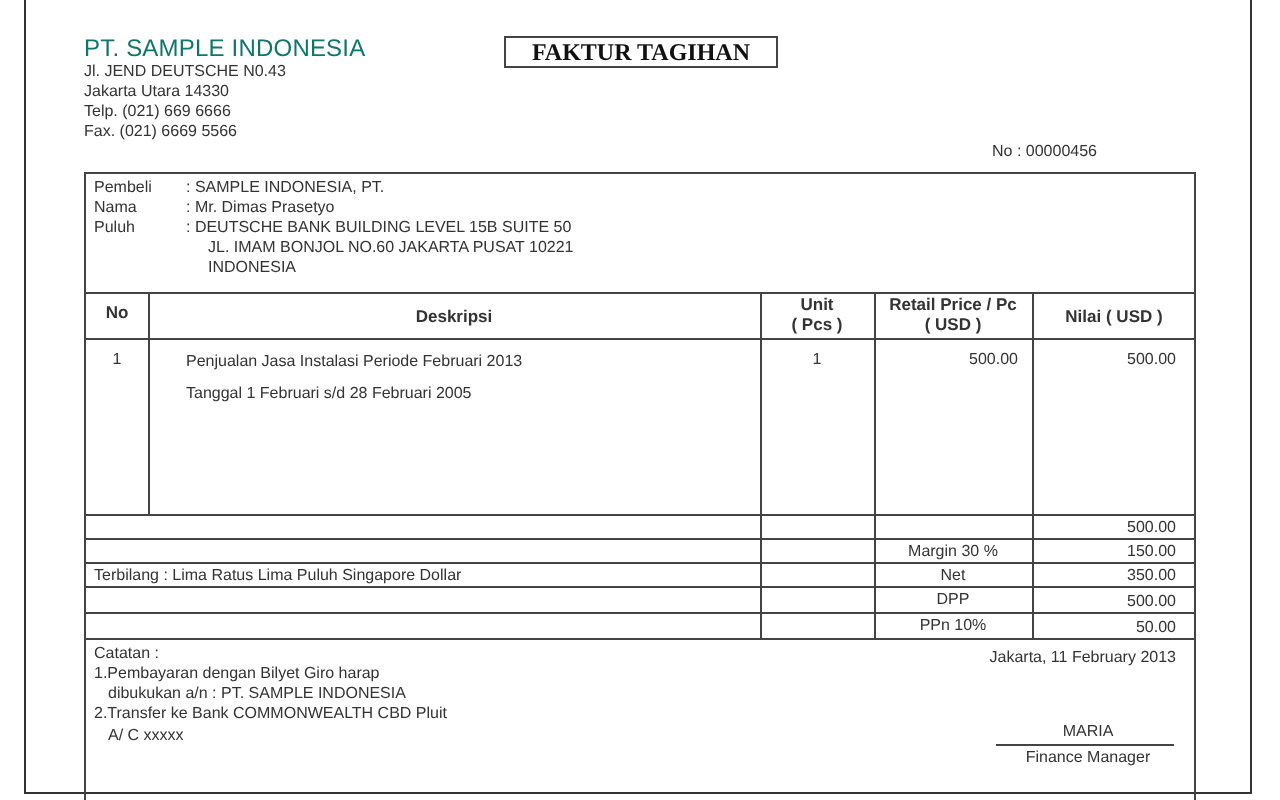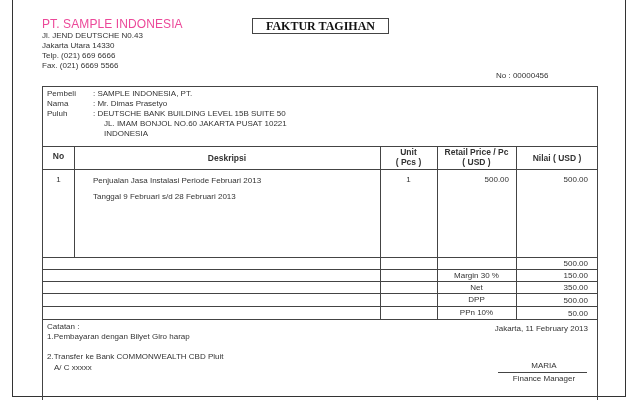--- a/index.html
+++ b/index.html
@@ -5,21 +5,21 @@
     html, body { margin: 0; padding: 0; }
     body {
       width: 640px; height: 400px; background: #ffffff; position: relative; overflow: hidden;
       font-family: "Liberation Sans", sans-serif; color: #222;
     }
     .frame {
       position: absolute; left: 12px; top: -2px; width: 614px; height: 399px;
       border: 1.5px solid #333; background: #fff; box-sizing: border-box;
     }
     .abs { position: absolute; white-space: nowrap; }
-    .company-name { left: 42px; top: 17px; font-size: 12px; font-weight: normal; color: #ec4899; letter-spacing: 0.1px; }
+    .company-name { left: 42px; top: 17px; font-size: 12px; font-weight: normal; color: #0f766e; letter-spacing: 0.1px; }
     .company-line { left: 42px; font-size: 8px; color: #333; }
     .title-box {
       position: absolute; left: 252px; top: 18px; width: 137px; height: 16px;
       border: 1px solid #444; box-sizing: border-box;
       font-family: "Liberation Serif", serif; font-weight: bold; font-size: 12px;
       text-align: center; line-height: 14px; color: #111;
     }
     .invoice-no { left: 496px; top: 71px; font-size: 8px; color: #333; }
 
     .grid { position: absolute; left: 42px; top: 86px; width: 556px; height: 360px; border: 1px solid #444; box-sizing: border-box; }
@@ -76,41 +76,46 @@
   <div class="th" style="left:0; width:31px; top:64px">No</div>
   <div class="th" style="left:31px; width:306px; top:66px">Deskripsi</div>
   <div class="th" style="left:337px; width:57px; top:60px">Unit</div>
   <div class="th" style="left:337px; width:57px; top:70px">( Pcs )</div>
   <div class="th" style="left:394px; width:79px; top:60px">Retail Price / Pc</div>
   <div class="th" style="left:394px; width:79px; top:70px">( USD )</div>
   <div class="th" style="left:473px; width:82px; top:66px">Nilai ( USD )</div>
 
   <div class="t c" style="left:0; width:31px; top:88px">1</div>
   <div class="t" style="left:50px; top:89px">Penjualan Jasa Instalasi Periode Februari 2013</div>
-  <div class="t" style="left:50px; top:105px">Tanggal 9 Februari s/d  28 Februari 2013</div>
+  <div class="t" style="left:50px; top:105px">Tanggal 1 Februari s/d  28 Februari 2005</div>
   <div class="t c" style="left:337px; width:57px; top:88px">1</div>
   <div class="t r" style="left:394px; width:72px; top:88px">500.00</div>
   <div class="t r" style="left:473px; width:72px; top:88px">500.00</div>
 
   <div class="t r" style="left:473px; width:72px; top:172px">500.00</div>
 
   <div class="t c" style="left:394px; width:79px; top:184px">Margin 30 %</div>
   <div class="t r" style="left:473px; width:72px; top:184px">150.00</div>
 
+  <div class="t" style="left:4px; top:196px">
+    <span>Terbilang :</span>
+    <span>Lima Ratus Lima Puluh Singapore Dollar</span>
+  </div>
   <div class="t c" style="left:394px; width:79px; top:196px">Net</div>
   <div class="t r" style="left:473px; width:72px; top:196px">350.00</div>
 
   <div class="t c" style="left:394px; width:79px; top:208px">DPP</div>
   <div class="t r" style="left:473px; width:72px; top:209px">500.00</div>
 
   <div class="t c" style="left:394px; width:79px; top:221px">PPn 10%</div>
   <div class="t r" style="left:473px; width:72px; top:222px">50.00</div>
 
   <div class="t" style="left:4px; top:235px">Catatan :</div>
   <div class="t" style="left:4px; top:245px">1.Pembayaran dengan Bilyet Giro harap</div>
+  <div class="t" style="left:11px; top:255px">   dibukukan a/n : PT. SAMPLE INDONESIA</div>
   <div class="t" style="left:4px; top:265px">2.Transfer ke Bank COMMONWEALTH CBD Pluit</div>
   <div class="t" style="left:11px; top:276px">   A/ C xxxxx</div>
 
   <div class="t r" style="left:400px; width:145px; top:237px">Jakarta, 11 February 2013</div>
   <div class="t c" style="left:456px; width:90px; top:274px">MARIA</div>
   <div class="hline" style="left:455px; width:89px; top:285px"></div>
   <div class="t c" style="left:456px; width:90px; top:287px">Finance Manager</div>
 </div>
 
 </body></html>

